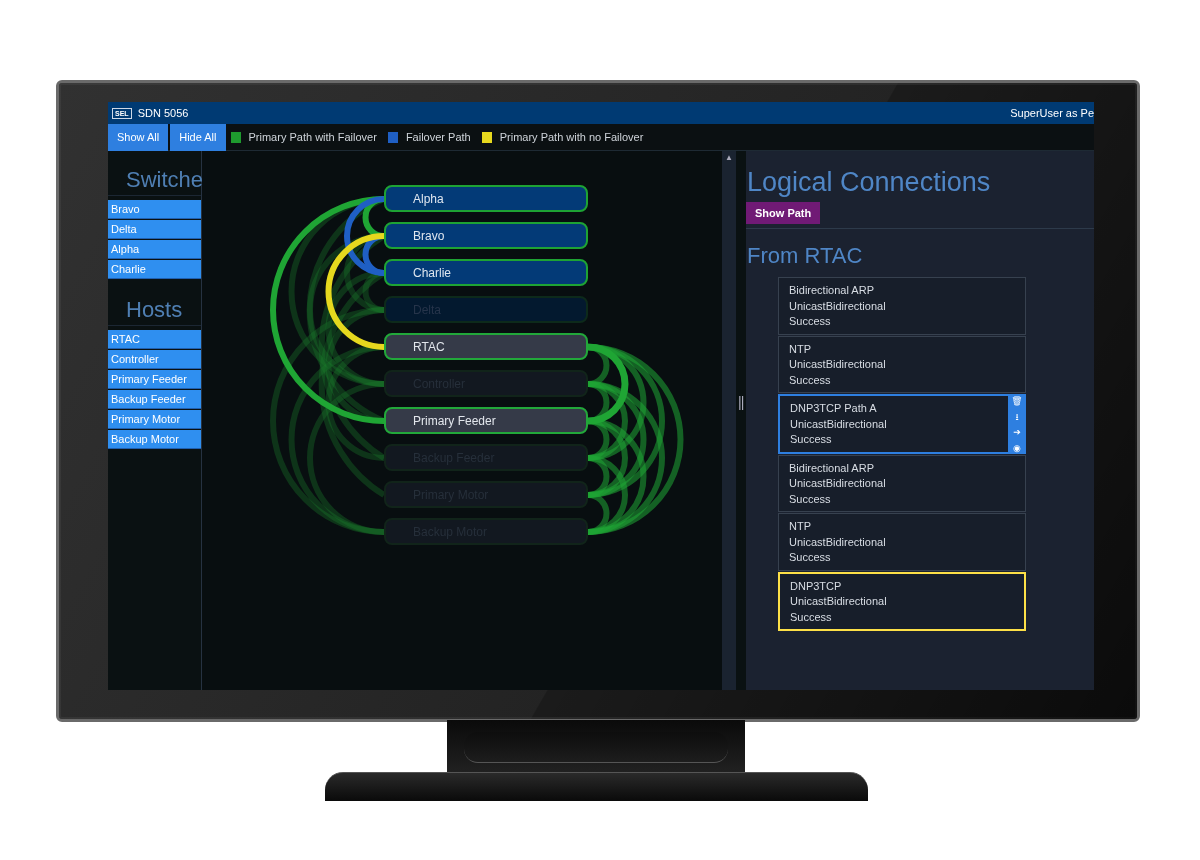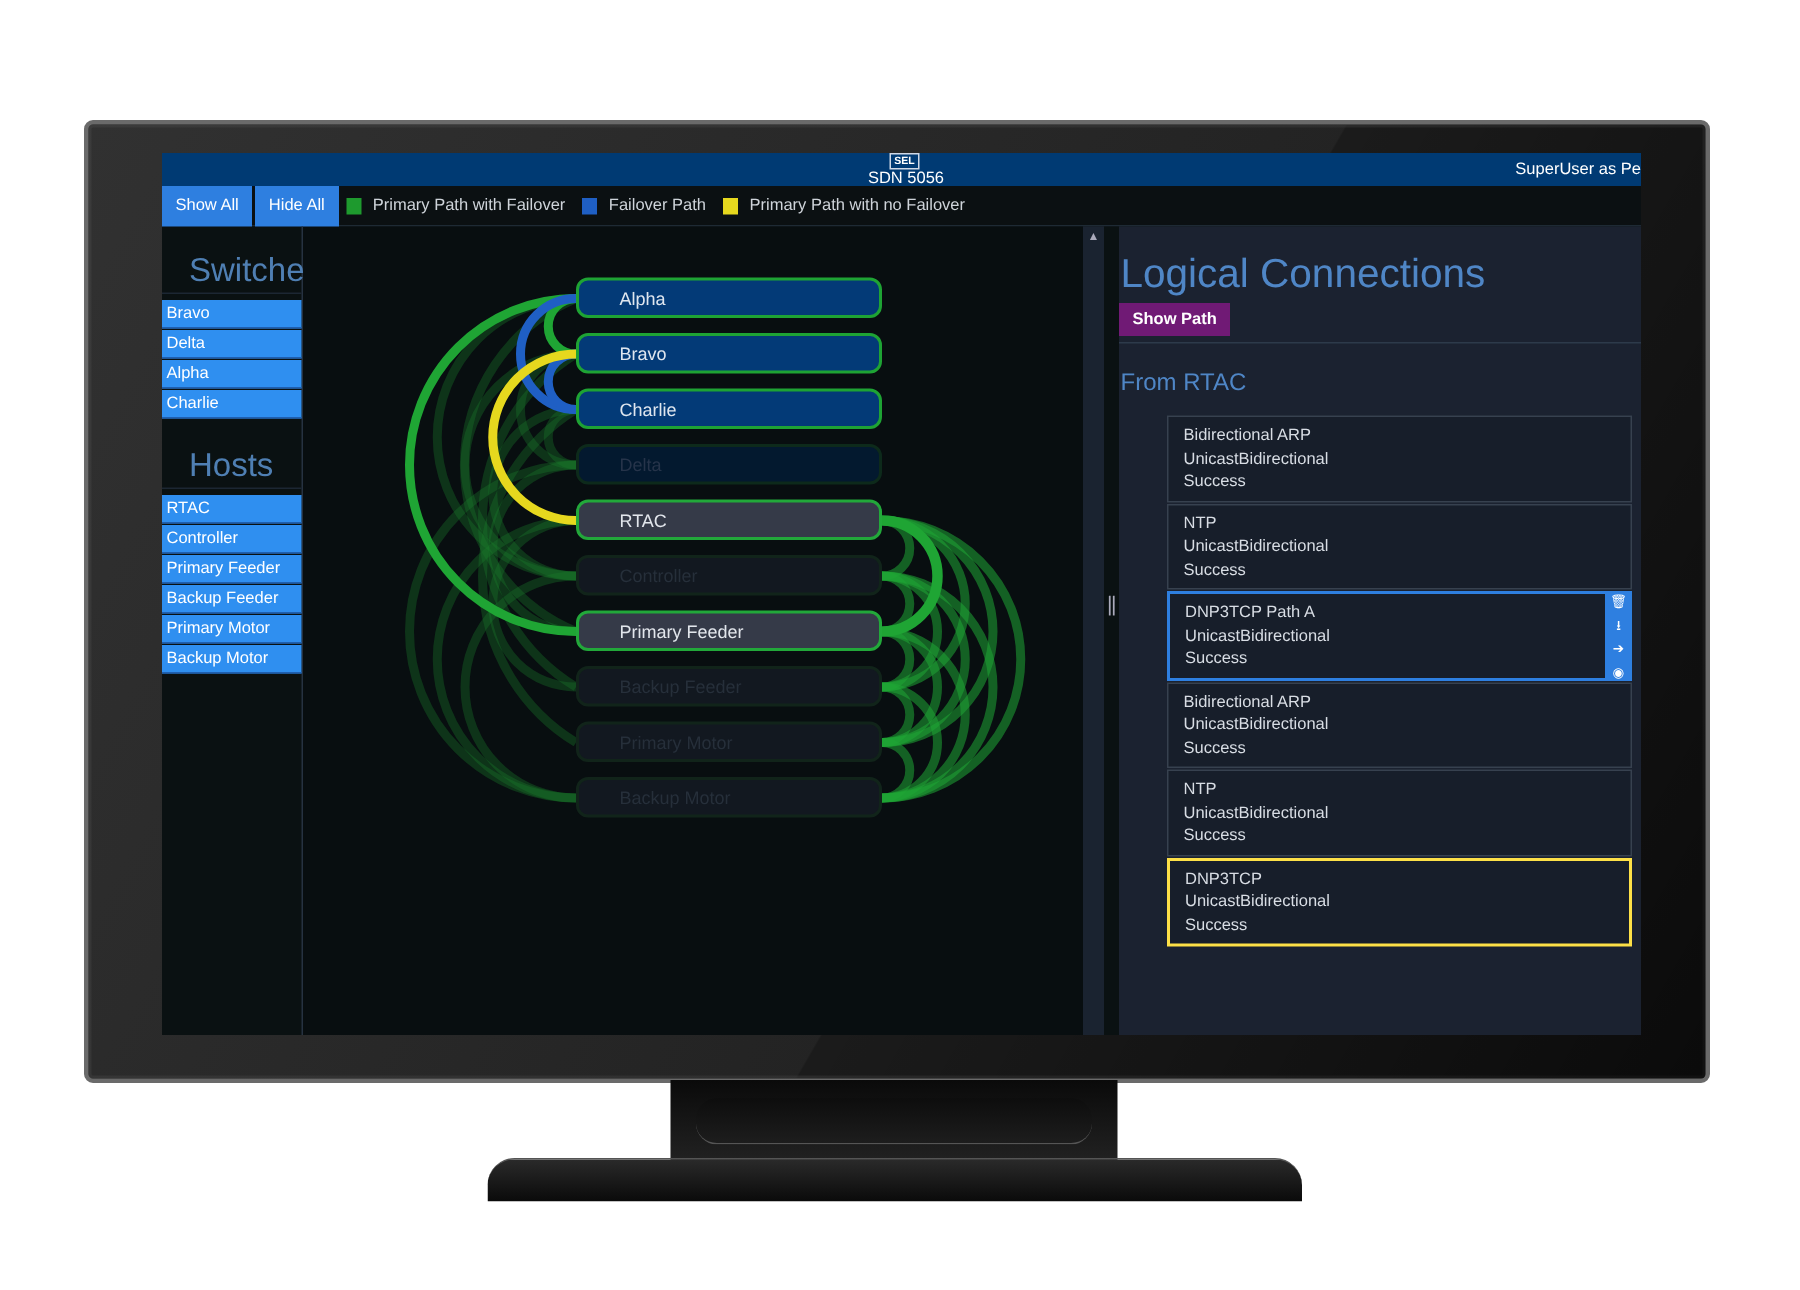--- a/index.html
+++ b/index.html
@@ -33,21 +33,20 @@
     border-top:1px solid #555;
   }
   
   .screen {
     position:absolute; left:108px; top:102px; width:986px; height:588px;
     background:#0a1112; overflow:hidden;
   }
   .titlebar {
     height:22px; background:#003a73; display:flex; align-items:center; color:#fff; font-size:11px;
     position:relative;
-    flex-direction:column;
   }
   .sel-logo {
     margin-left:4px; border:1px solid #cfd8e6; font-size:7px; font-weight:bold; padding:0 2px; line-height:9px; color:#fff;
   }
   .app-title { margin-left:6px; font-size:11px; }
   .user-label { position:absolute; right:0; top:5px; font-size:11px; white-space:nowrap; }
   .toolbar { height:26px; background:#0b1012; display:flex; align-items:center; font-size:11px; color:#cfd4da; border-bottom:1px solid #1e2a34; }
   .tbtn {
     height:26px; padding:12px 9px; background:#2e7fe0; color:#fff; display:flex; align-items:center; font-size:11px;
     margin-right:2px; cursor:pointer;
@@ -64,23 +63,23 @@
   }
   .canvas { position:absolute; left:94px; top:0; width:520px; bottom:0; background:#080e10; }
   .scrollcol { position:absolute; left:614px; top:0; width:14px; bottom:0; background:#1a2330; }
   .scroll-up { color:#aab; font-size:8px; text-align:center; margin-top:2px; }
   .splitter { position:absolute; left:628px; top:0; width:10px; bottom:0; background:#0a1112; }
   .grip { position:absolute; top:243px; left:2px; color:#aab; font-size:14px; letter-spacing:-1px; }
   .rightpanel { position:absolute; left:638px; top:0; right:0; bottom:0; background:#1b2230; overflow:hidden; }
   .lc-title { color:#4f86c6; font-size:27px; margin:14px 0 0 1px; line-height:34px; }
   .show-path { display:inline-block; background:#701a75; color:#fff; font-size:11px; padding:5px 9px; margin-top:3px; cursor:pointer;font-weight:bold; }
   .divider { height:1px; background:#2d3a4a; margin-top:4px; }
-  .from-h { color:#4f86c6; font-size:16px; margin:14px 0 8px 1px; line-height:26px; }
+  .from-h { color:#4f86c6; font-size:22px; margin:14px 0 8px 1px; line-height:26px; }
   .conn {
-    margin-left:32px; width:310px; box-sizing:border-box; border:1px solid #37414f; background:#171e2a;
+    margin-left:32px; width:248px; box-sizing:border-box; border:1px solid #37414f; background:#171e2a;
     padding:5px 10px 4px 10px; font-size:11px; color:#d8dde4; line-height:15.5px; position:relative; margin-bottom:1px;
   }
   .conn.selected { border:2px solid #2e7fe0; }
   .conn.boxed { border:2px solid #fde047; }
   .conn-actions {
     position:absolute; right:-2px; top:-2px; bottom:-2px; width:18px; background:#2e7fe0;
     display:flex; flex-direction:column; align-items:center; justify-content:space-around; color:#fff; font-size:9px;
   }
   .node {
     position:absolute; left:182px; width:204px; height:27px; border-radius:8px; box-sizing:border-box;

